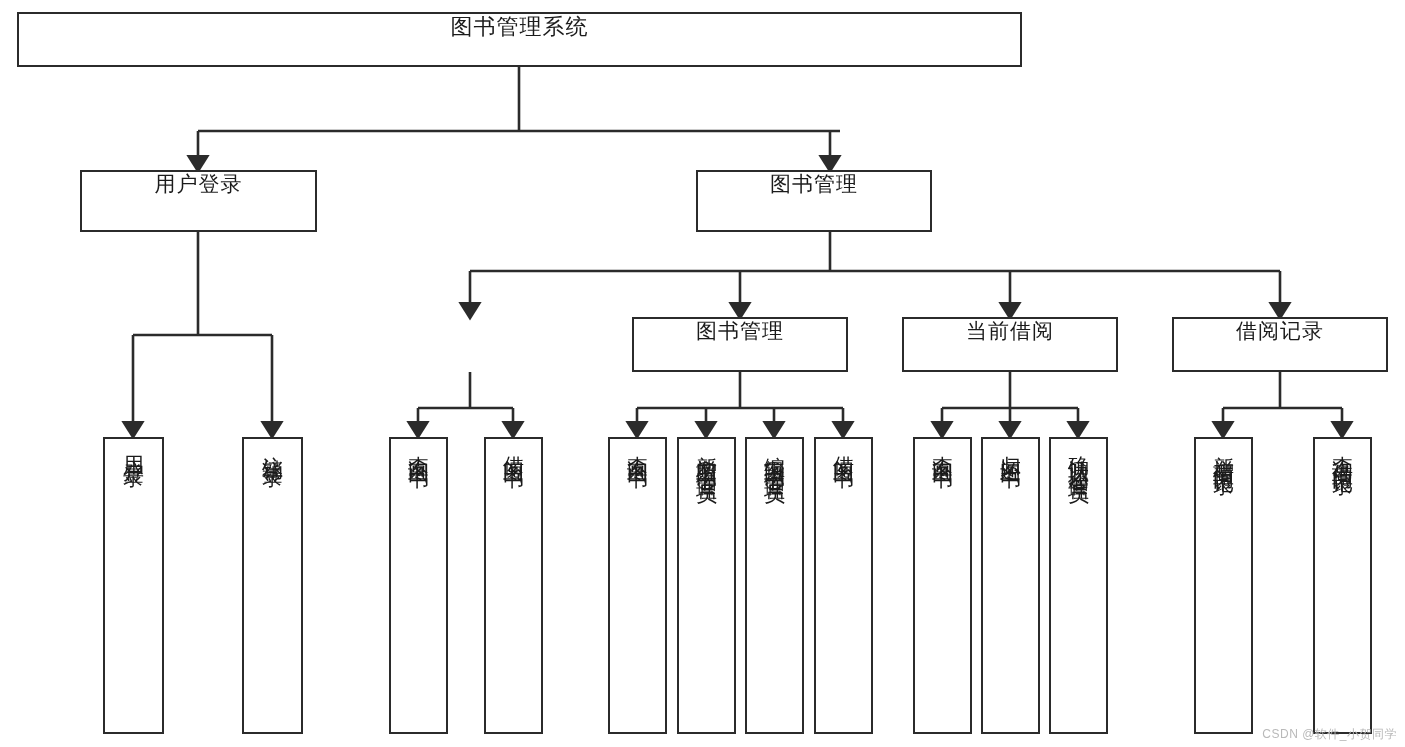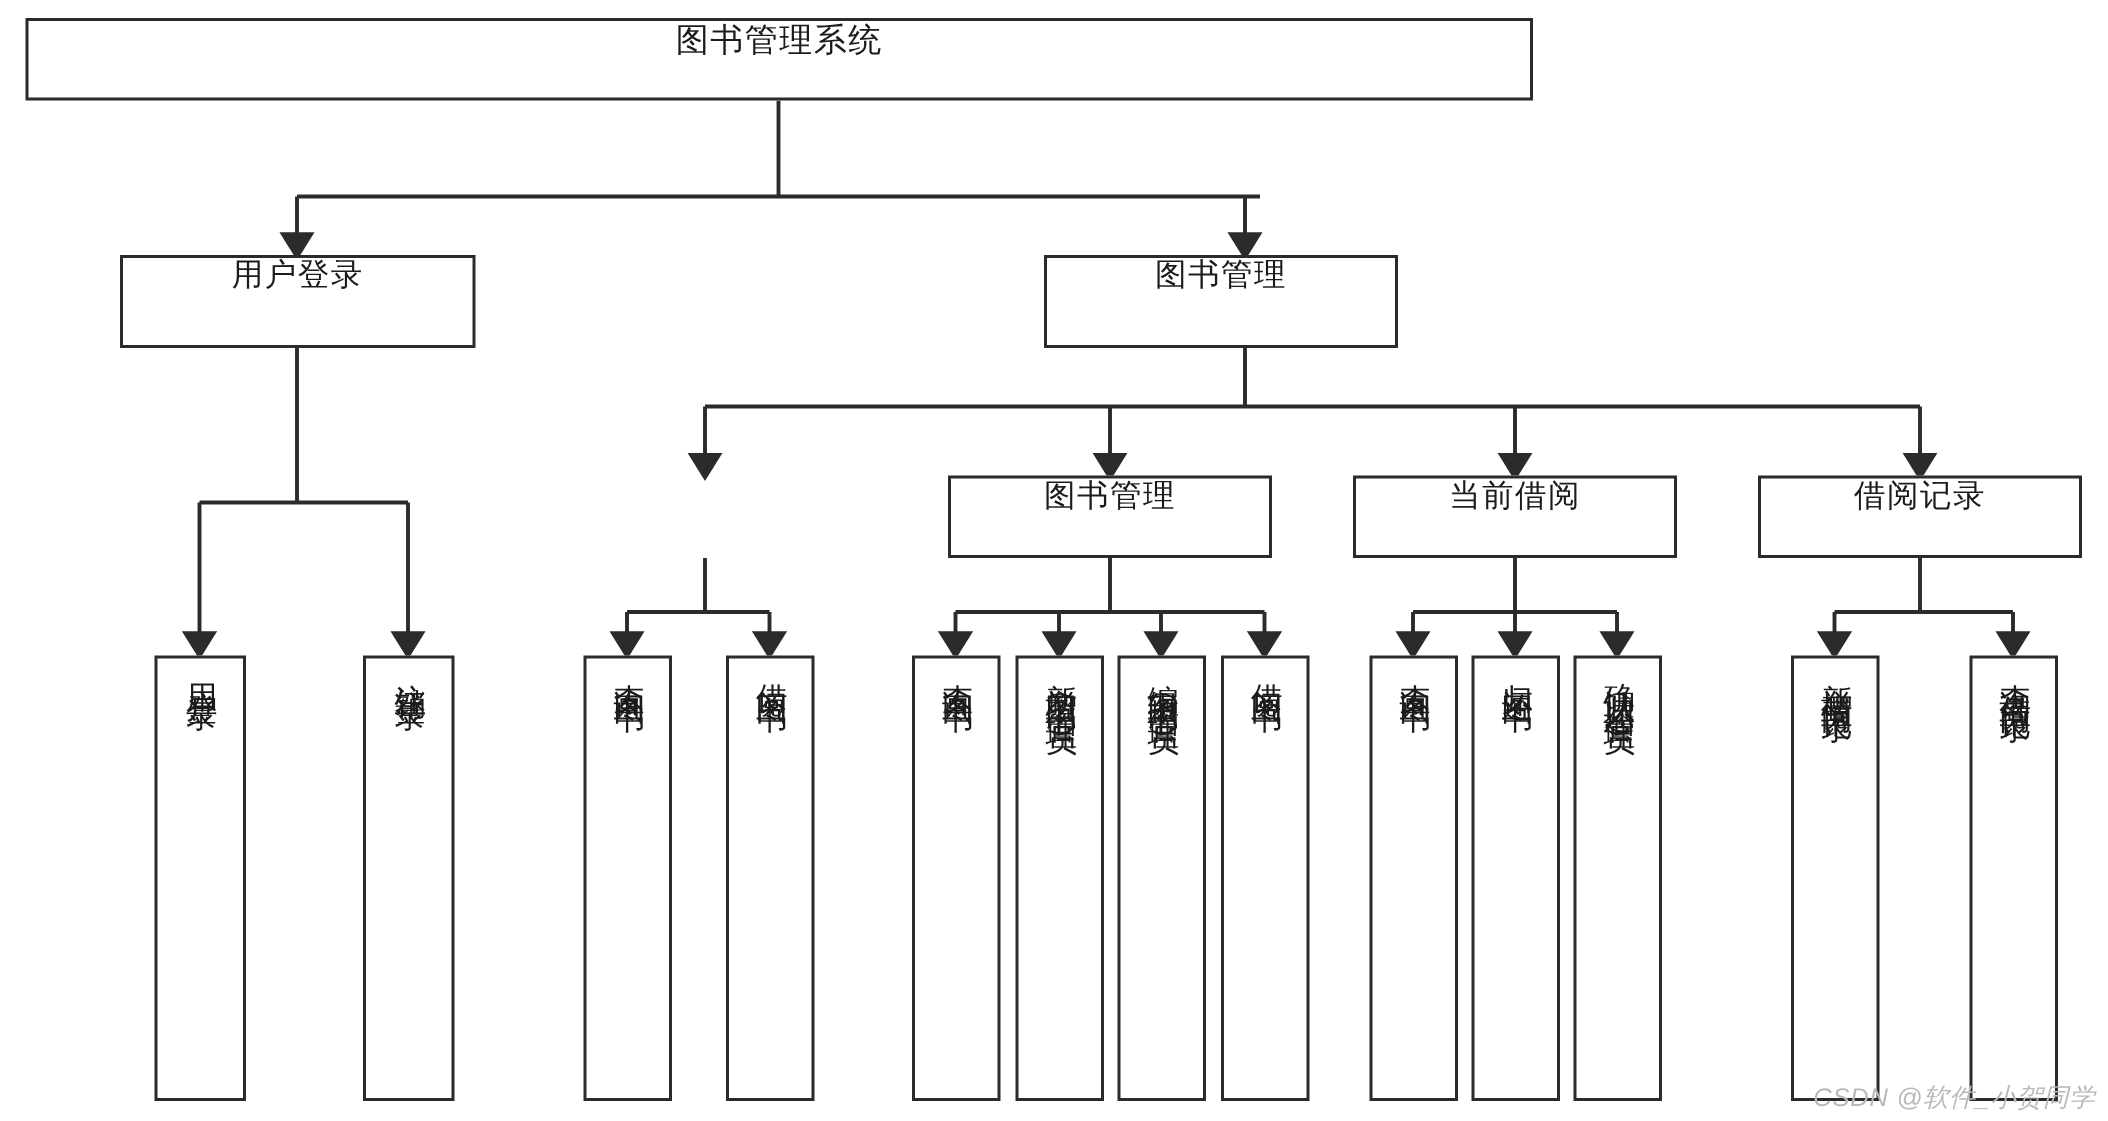--- a/index.html
+++ b/index.html
@@ -53,27 +53,26 @@
     text-orientation: upright;
     font-size: 21px;
     letter-spacing: 4px;
     line-height: 1.05;
     white-space: nowrap;
   }
   #watermark {
     position: absolute;
     right: 8px;
     bottom: 4px;
-    font-size: 17px;
+    font-size: 12px;
     color: #b9b9b9;
     letter-spacing: 0.5px;
     z-index: 5;
     white-space: nowrap;
     font-family: "Liberation Sans", "DejaVu Sans", sans-serif;
-    font-style: italic;
   }
 </style>
 </head>
 <body>
 
 <div id="canvas">
 
   <svg id="edges" viewBox="0 0 1405 747" xmlns="http://www.w3.org/2000/svg">
     <defs>
       <marker id="arrow" markerWidth="9" markerHeight="9" refX="1.2" refY="4.5" orient="auto" markerUnits="strokeWidth">

